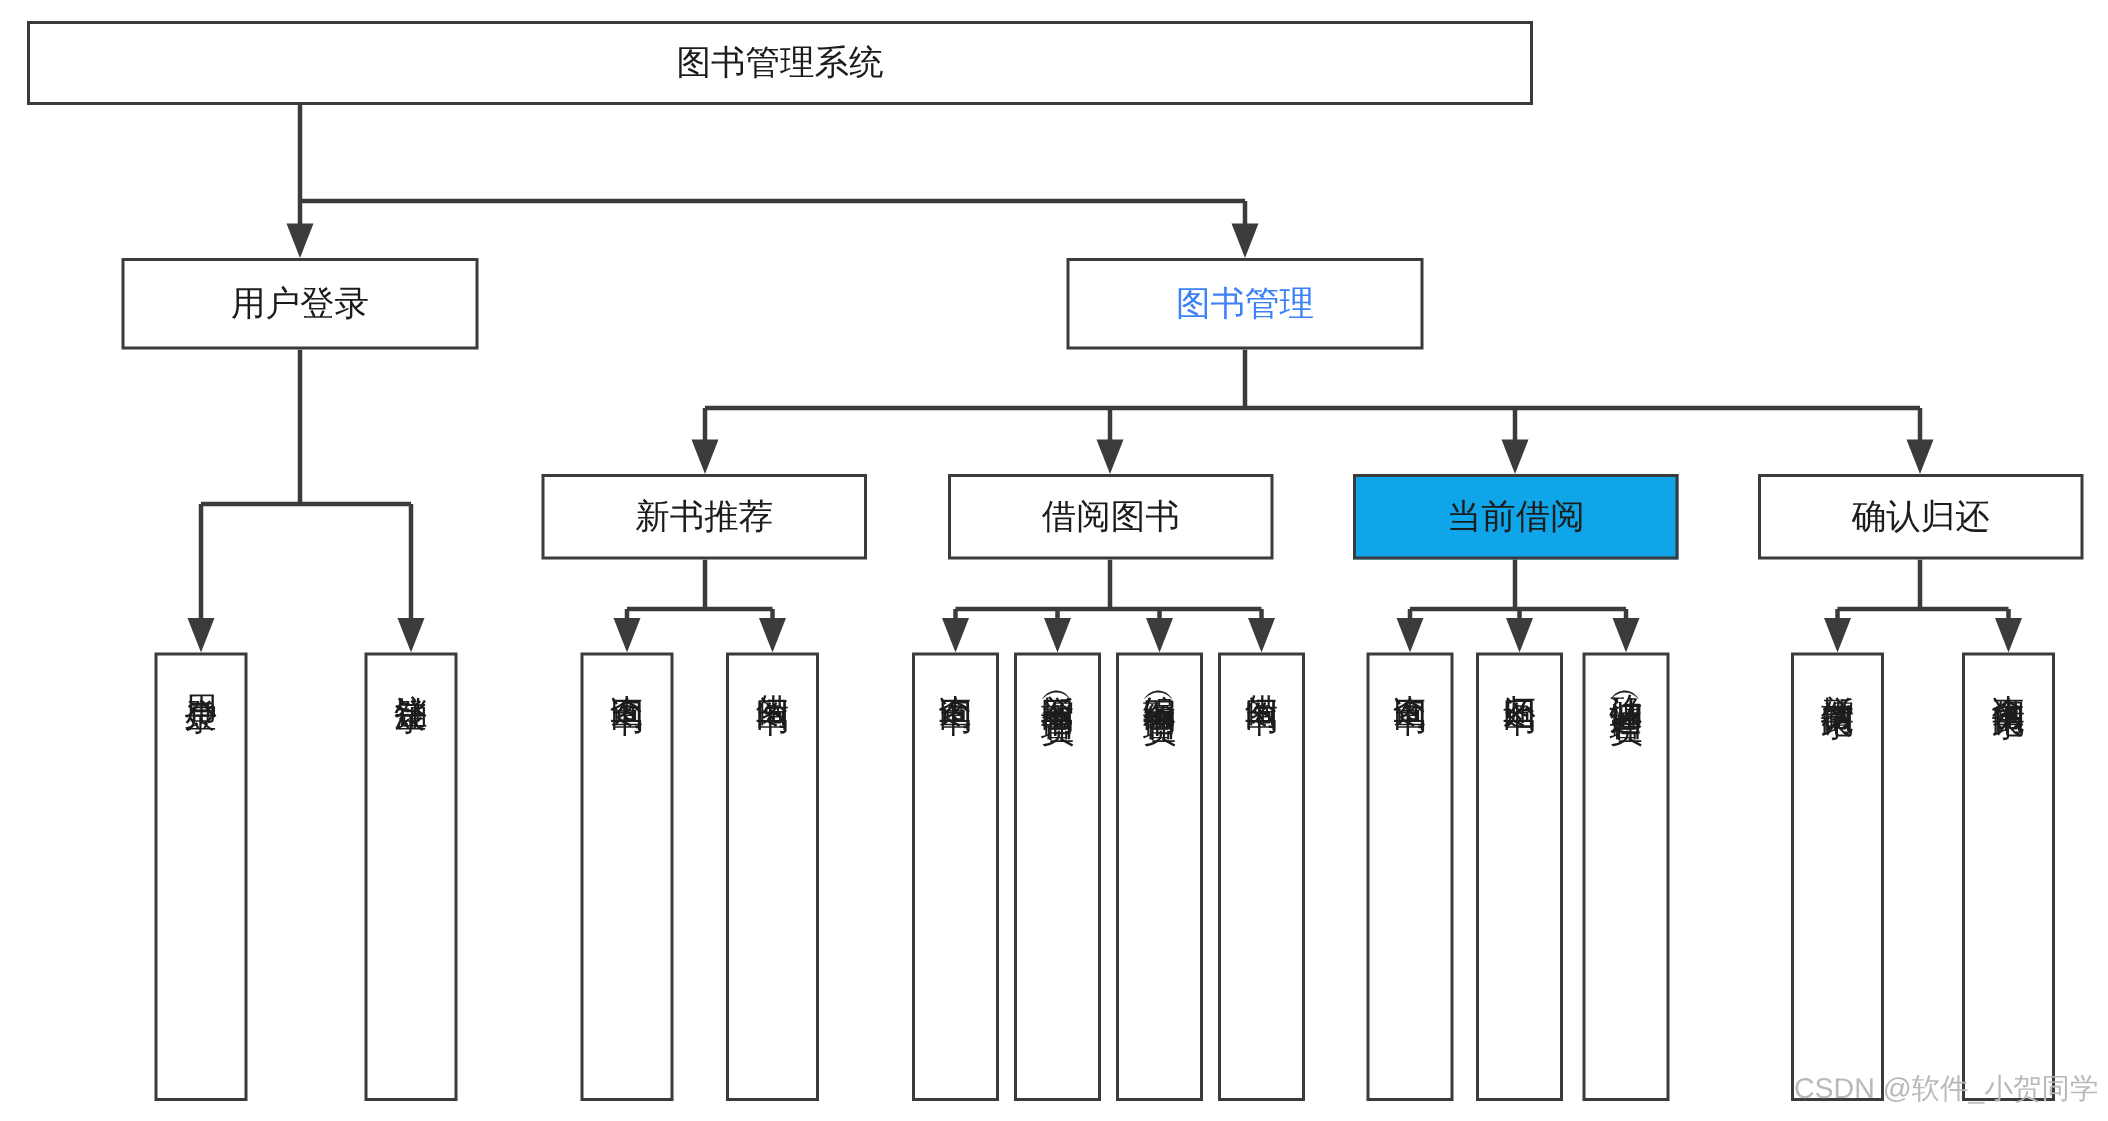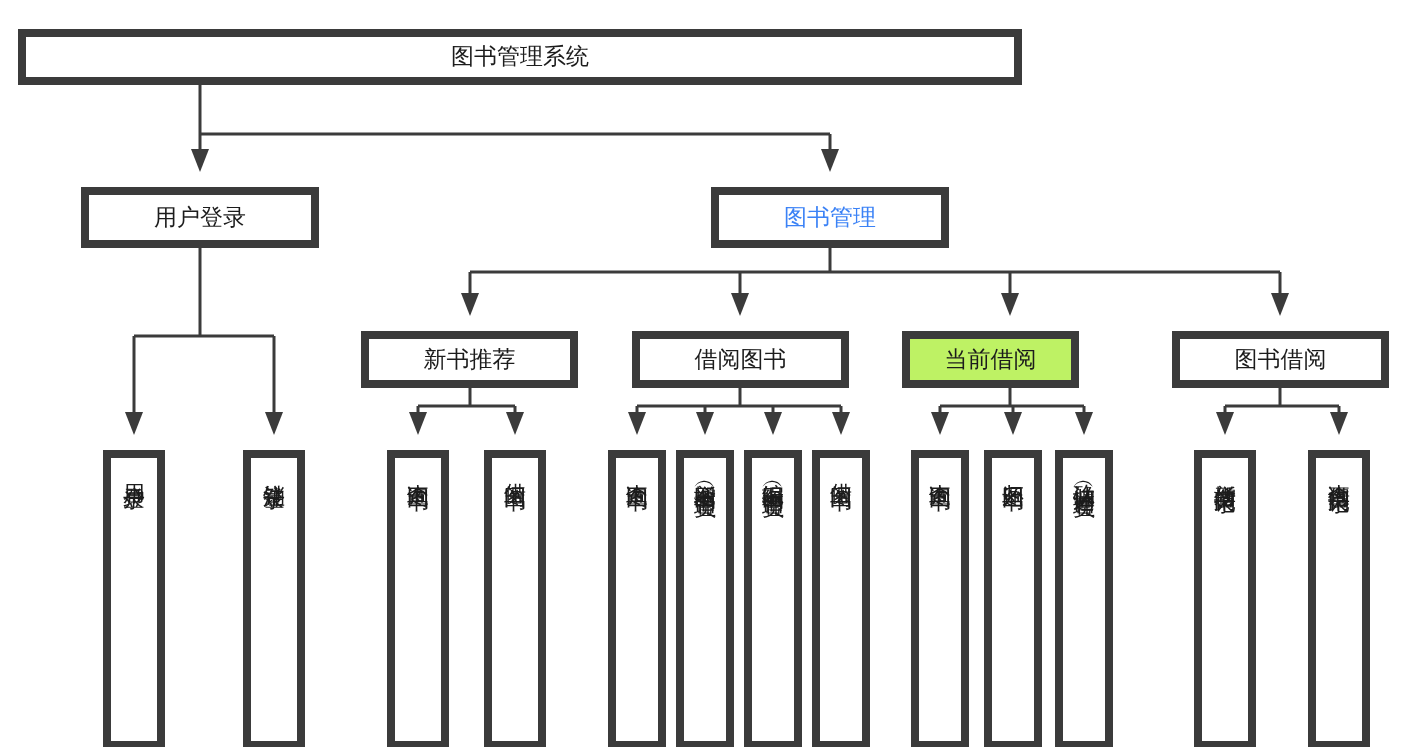--- a/index.html
+++ b/index.html
@@ -24,26 +24,25 @@
     left: 0;
     top: 0;
     width: 1405px;
     height: 747px;
     pointer-events: none;
   }
   .node {
     position: absolute;
     box-sizing: border-box;
     background: #ffffff;
-    border: 8px solid #84cc16;
+    border: 2px solid #84cc16;
     display: flex;
     align-items: center;
     justify-content: center;
     overflow: hidden;
-    margin-top: 15px;
   }
   .node .label {
     color: #1c1c1c;
     line-height: 1.12;
     text-align: center;
     white-space: nowrap;
   }
   .node.horiz .label {
     font-size: 23px;
   }
@@ -139,25 +138,25 @@
       </div>
       <div class="node horiz" style="left: 711px; top: 172px; width: 238px; height: 61px; border-color: rgb(59, 59, 59); background: rgb(255, 255, 255);">
         <span class="label" style="color: #3b82f6;">图书管理</span>
       </div>
       <div class="node horiz" style="left: 361px; top: 316px; width: 217px; height: 57px; border-color: rgb(59, 59, 59); background: rgb(255, 255, 255);">
         <span class="label" style="color: rgb(28, 28, 28);">新书推荐</span>
       </div>
       <div class="node horiz" style="left: 632px; top: 316px; width: 217px; height: 57px; border-color: rgb(59, 59, 59); background: rgb(255, 255, 255);">
         <span class="label" style="color: rgb(28, 28, 28);">借阅图书</span>
       </div>
-      <div class="node horiz" style="left: 902px; top: 316px; width: 177px; height: 57px; border-color: rgb(59, 59, 59); background: #bef264;">
+      <div class="node horiz" style="left: 902px; top: 316px; width: 217px; height: 57px; border-color: rgb(59, 59, 59); background: #0ea5e9;">
         <span class="label" style="color: rgb(28, 28, 28);">当前借阅</span>
       </div>
       <div class="node horiz" style="left: 1172px; top: 316px; width: 217px; height: 57px; border-color: rgb(59, 59, 59); background: rgb(255, 255, 255);">
-        <span class="label" style="color: rgb(28, 28, 28);">图书借阅</span>
+        <span class="label" style="color: rgb(28, 28, 28);">确认归还</span>
       </div>
       <div class="node vert vert" style="left: 103px; top: 435px; width: 62px; height: 299px; border-color: rgb(59, 59, 59); background: rgb(255, 255, 255);">
         <span class="label" style="color: rgb(28, 28, 28);">用户登录</span>
       </div>
       <div class="node vert vert" style="left: 243px; top: 435px; width: 62px; height: 299px; border-color: rgb(59, 59, 59); background: rgb(255, 255, 255);">
         <span class="label" style="color: rgb(28, 28, 28);">注销登录</span>
       </div>
       <div class="node vert vert" style="left: 387px; top: 435px; width: 62px; height: 299px; border-color: rgb(59, 59, 59); background: rgb(255, 255, 255);">
         <span class="label" style="color: rgb(28, 28, 28);">查询图书</span>
       </div>
@@ -185,13 +184,14 @@
       <div class="node vert vert" style="left: 1055px; top: 435px; width: 58px; height: 299px; border-color: rgb(59, 59, 59); background: rgb(255, 255, 255);">
         <span class="label" style="color: rgb(28, 28, 28);">确认归还（管理员）</span>
       </div>
       <div class="node vert vert" style="left: 1194px; top: 435px; width: 62px; height: 299px; border-color: rgb(59, 59, 59); background: rgb(255, 255, 255);">
         <span class="label" style="color: rgb(28, 28, 28);">新增借阅记录</span>
       </div>
       <div class="node vert vert" style="left: 1308px; top: 435px; width: 62px; height: 299px; border-color: rgb(59, 59, 59); background: rgb(255, 255, 255);">
         <span class="label" style="color: rgb(28, 28, 28);">查询借阅记录</span>
       </div>
     </div>
+  <div class="watermark" style="left: 1196px; top: 713px; color: rgb(185, 185, 185);">CSDN @软件_小贺同学</div>
 </div>
 
 </body></html>

